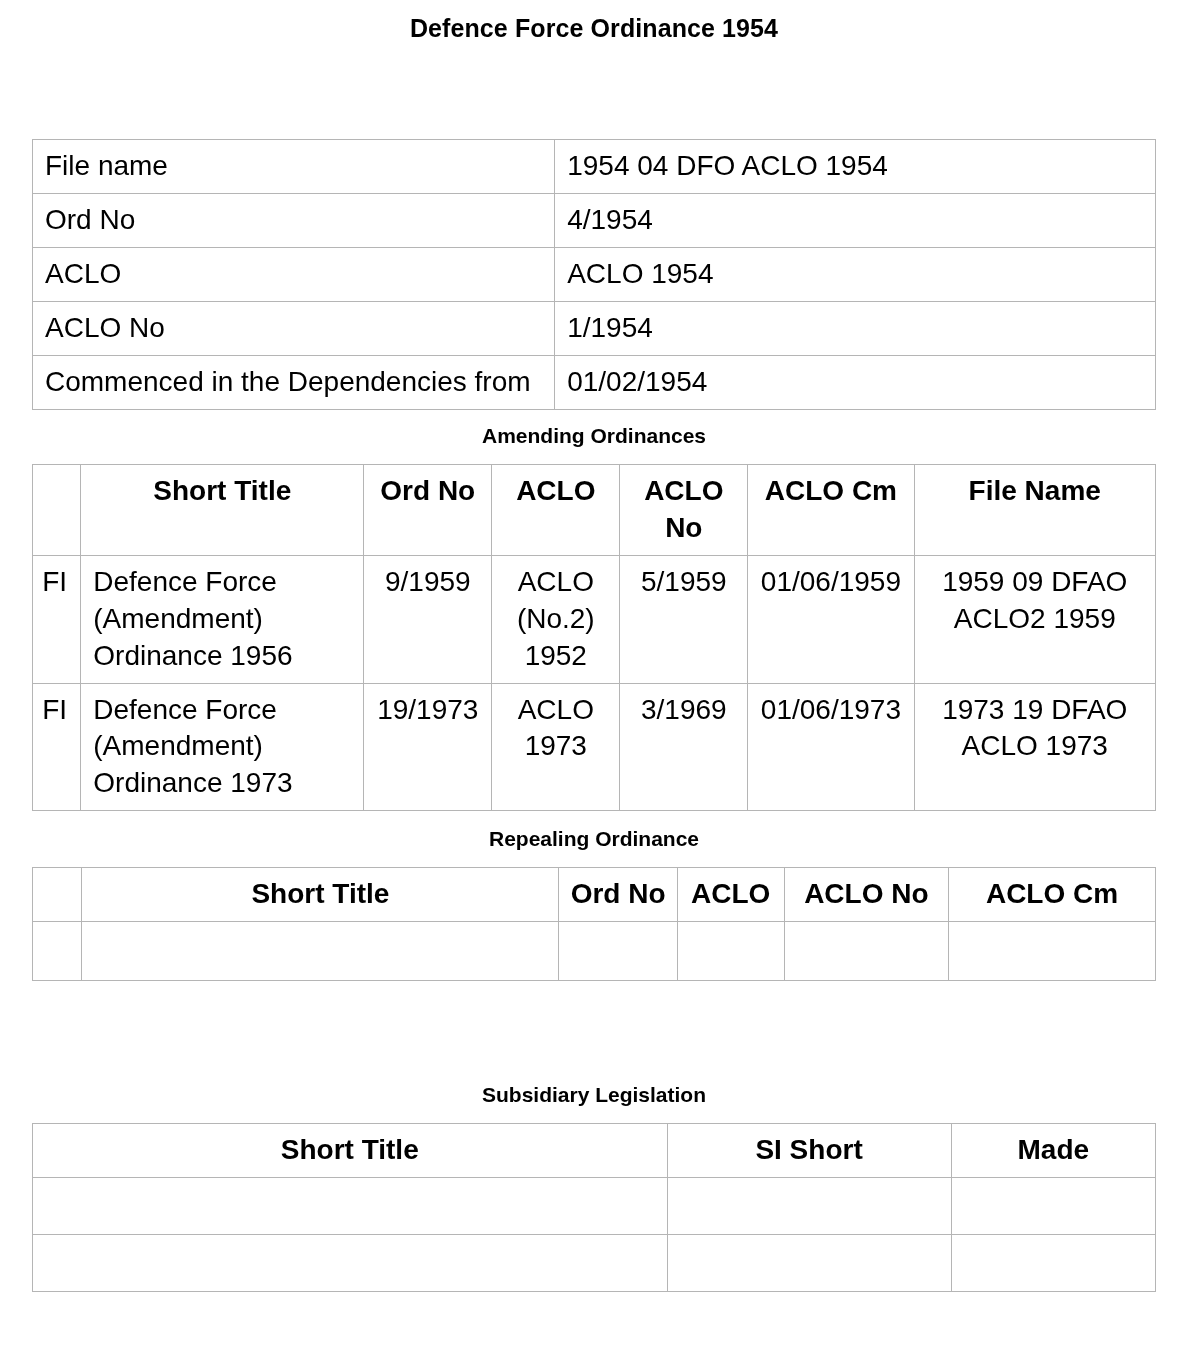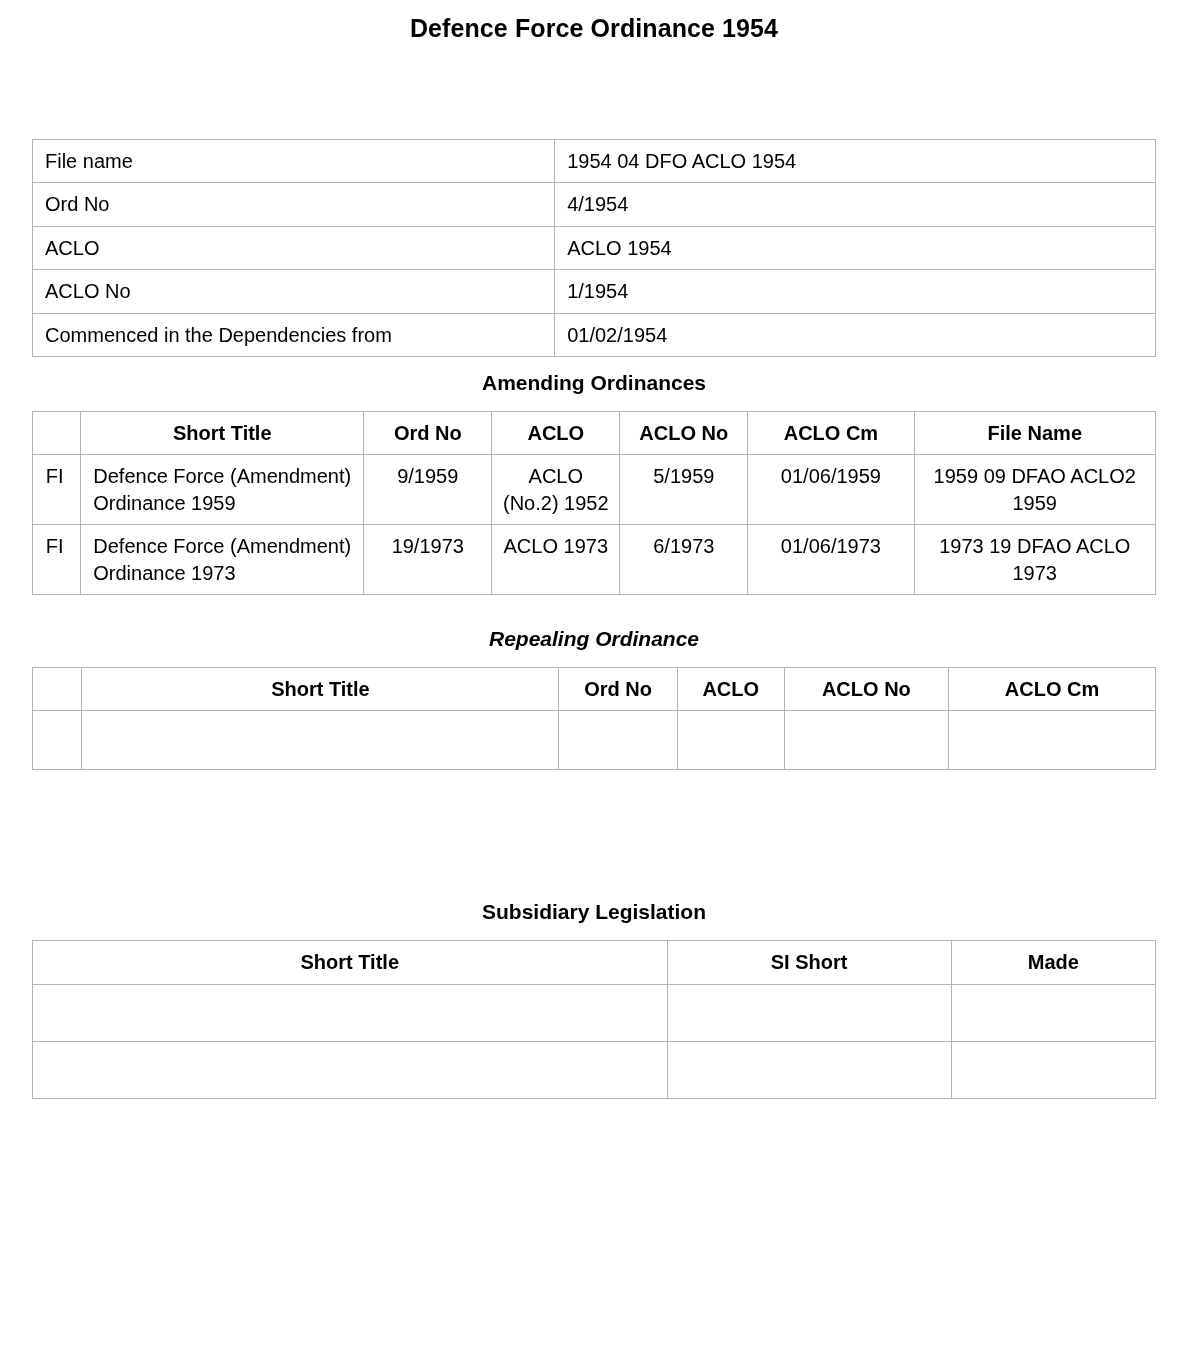--- a/index.html
+++ b/index.html
@@ -31,43 +31,43 @@
   .spacer-after-title { height: 96px; }
 
   table {
     border-collapse: collapse;
     width: 100%;
     table-layout: fixed;
   }
   table td, table th {
     border: 1px solid #b5b5b5;
     vertical-align: top;
-    font-size: 20px;
+    font-size: 28px;
     line-height: 1.32;
   }
 
   
   .info-table { margin-top: 0; }
   .info-table td {
     padding: 8px 10px 8px 12px;
     font-weight: normal;
     text-align: left;
   }
   .info-table td.label { width: 46.5%; }
 
   
   h2.section-heading {
     font-size: 21px;
     font-weight: bold;
     margin: 14px 0 16px 0;
     padding: 0;
     text-align: center;
   }
-  h2.section-heading.repealing { margin-top: 32px; font-style: italic; }
-  h2.section-heading.subsidiary { margin-top: 100px; }
+  h2.section-heading.repealing { margin-top: 16px; }
+  h2.section-heading.subsidiary { margin-top: 72px; }
 
   
   .amending-table th, .amending-table td {
     padding: 8px 8px;
     text-align: center;
   }
   .amending-table th { font-weight: bold; }
   .amending-table td.flag { text-align: center; padding-left: 0; padding-right: 4px; }
   .amending-table td.short-title { text-align: left; padding-left: 12px; }
   .amending-table .row-cell { vertical-align: top; }
@@ -170,33 +170,33 @@
         <th>Ord No</th>
         <th>ACLO</th>
         <th>ACLO No</th>
         <th>ACLO Cm</th>
         <th>File Name</th>
       </tr>
     </thead>
     <tbody>
       <tr>
         <td class="flag row-cell">FI</td>
-        <td class="short-title row-cell">Defence Force (Amendment) Ordinance 1959</td>
+        <td class="short-title row-cell">Defence Force (Amendment) Ordinance 1956</td>
         <td class="row-cell">9/1959</td>
         <td class="row-cell">ACLO (No.2) 1952</td>
         <td class="row-cell">5/1959</td>
         <td class="row-cell">01/06/1959</td>
         <td class="row-cell">1959 09 DFAO ACLO2 1959</td>
       </tr>
       <tr>
         <td class="flag row-cell">FI</td>
         <td class="short-title row-cell">Defence Force (Amendment) Ordinance 1973</td>
         <td class="row-cell">19/1973</td>
         <td class="row-cell">ACLO 1973</td>
-        <td class="row-cell">6/1973</td>
+        <td class="row-cell">3/1969</td>
         <td class="row-cell">01/06/1973</td>
         <td class="row-cell">1973 19 DFAO ACLO 1973</td>
       </tr>
     </tbody>
   </table>
 
   <h2 class="section-heading repealing">Repealing Ordinance</h2>
 
   <table class="repealing-table">
     <colgroup>

